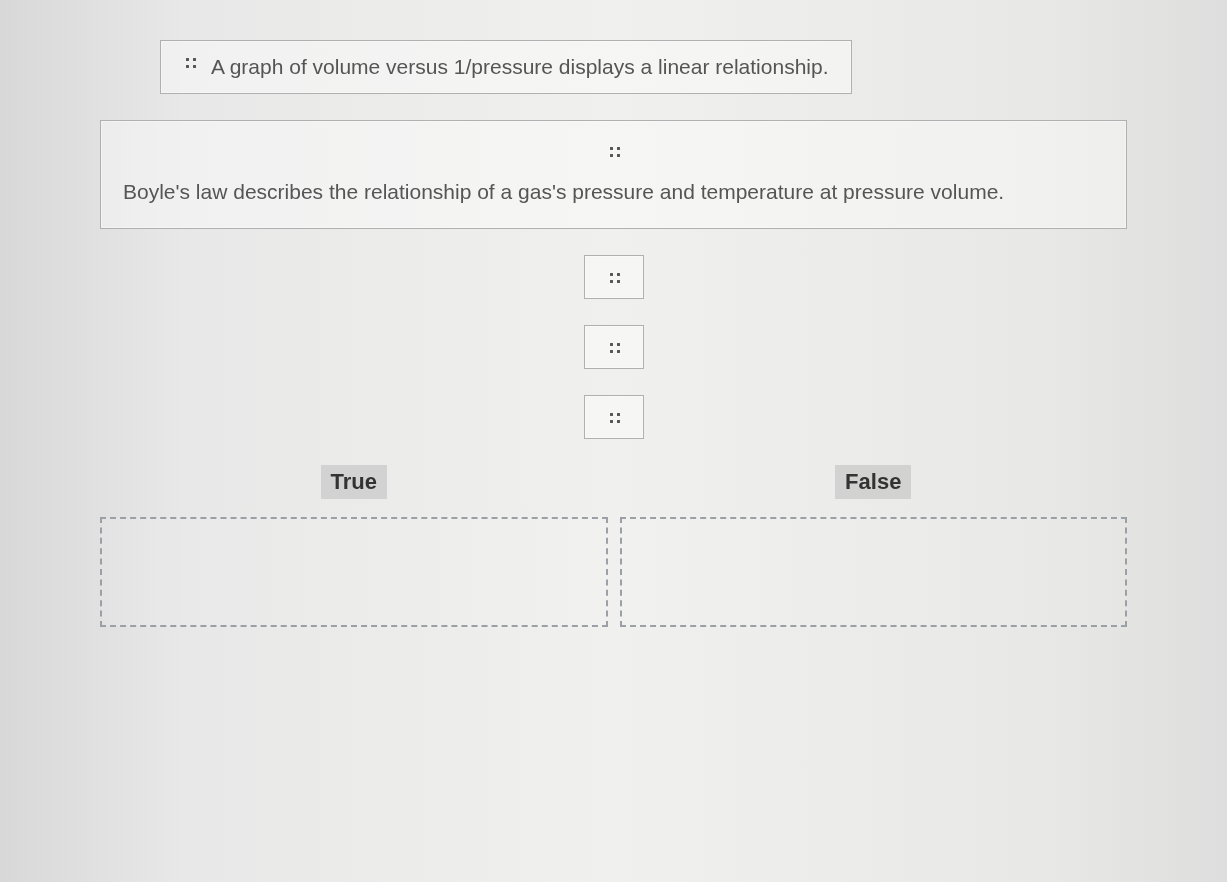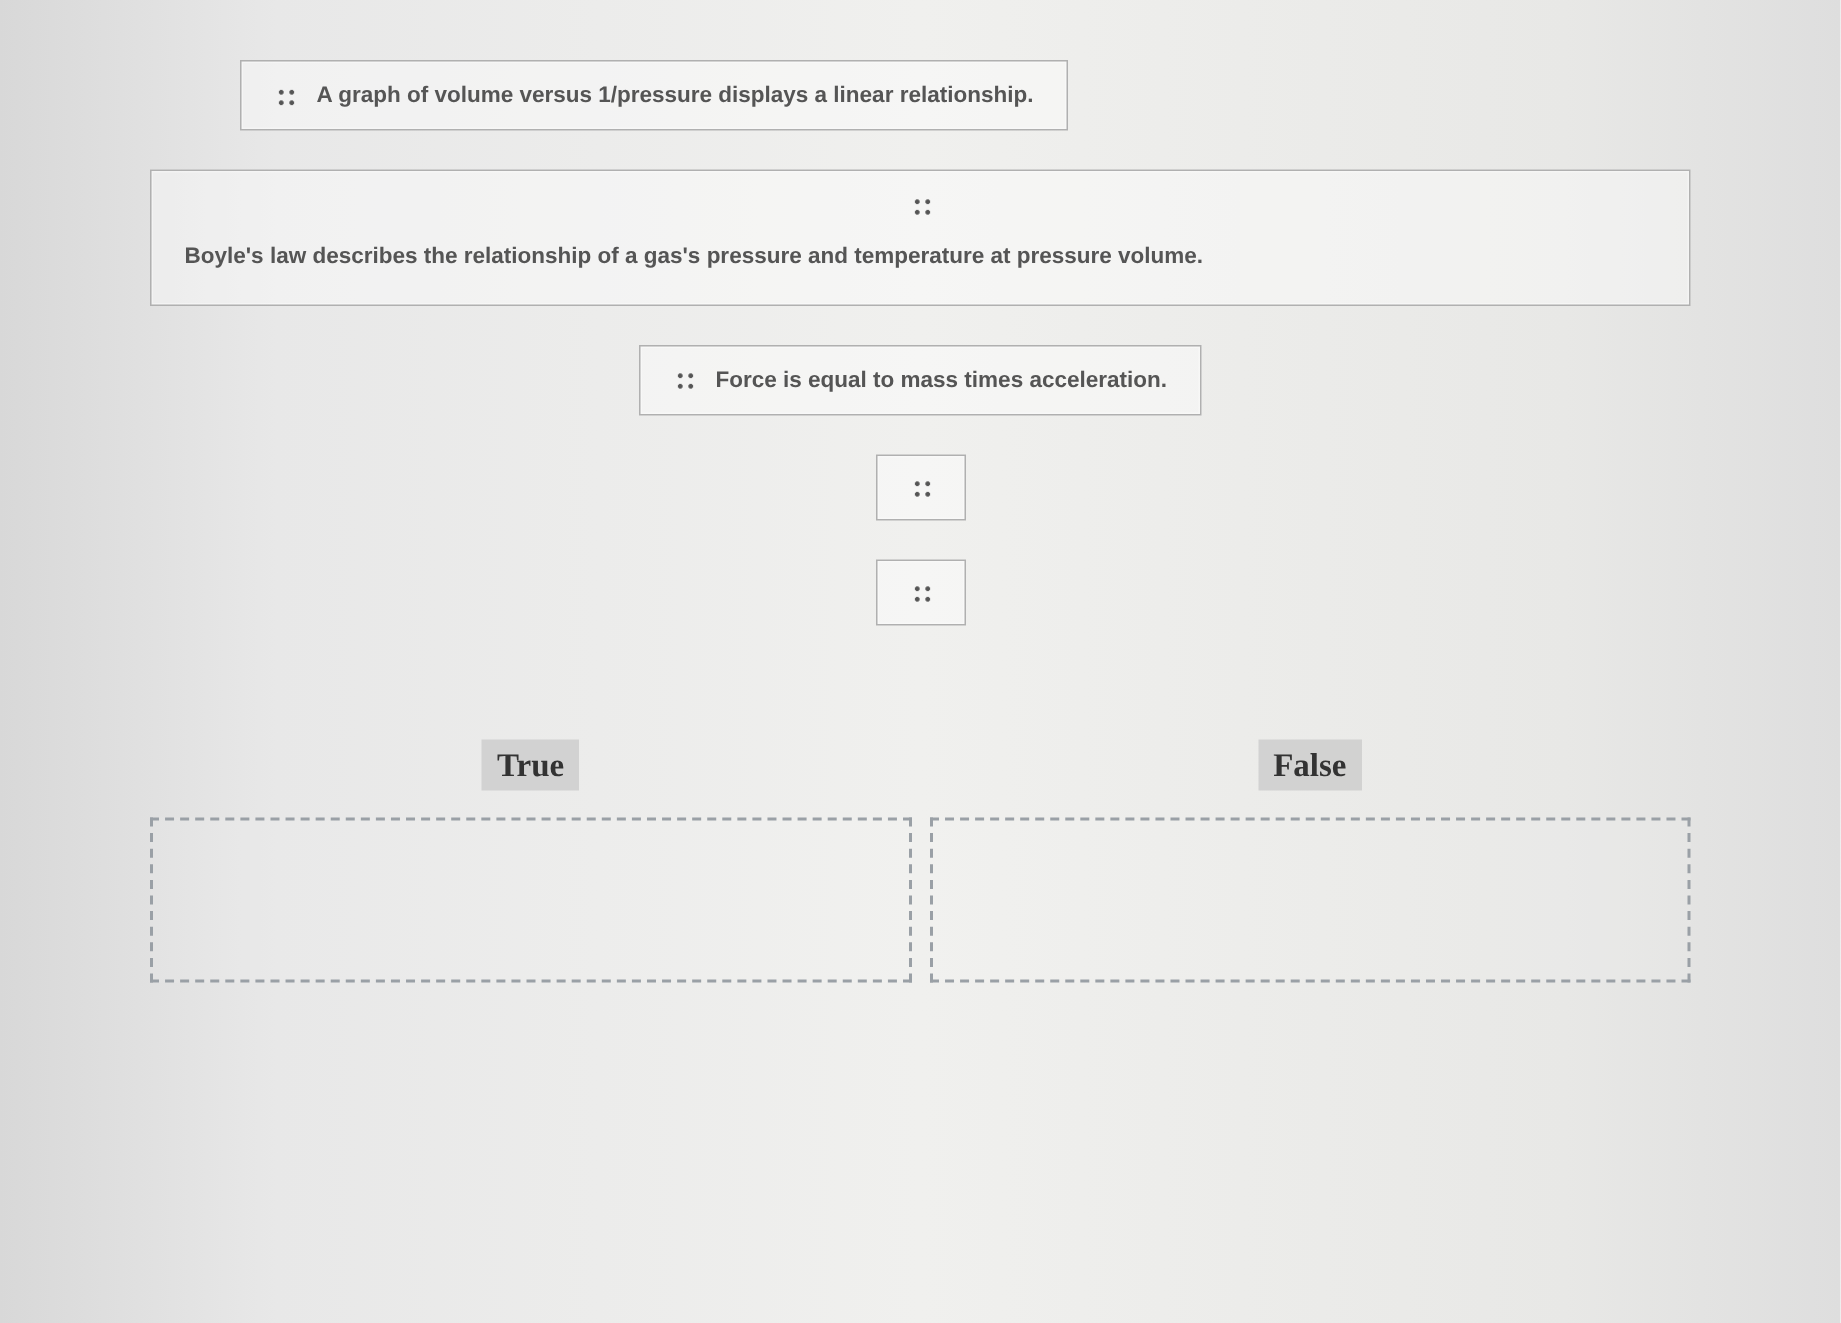--- a/index.html
+++ b/index.html
@@ -9,29 +9,28 @@
       width: 1227px;
       height: 882px;
       padding: 40px 100px 40px 100px;
       color: #444;
       position: relative;
     }
     .drag-item {
       border: 1px solid #b0b0b0;
       background: rgba(255,255,255,0.4);
       padding: 14px 22px;
-      font-size: 15px;
+      font-size: 21px;
       color: #555;
       display: inline-flex;
-      align-items: center;
+      align-items: flex-start;
       gap: 14px;
       cursor: move;
       margin-bottom: 26px;
       box-shadow: inset 0 0 0 1px rgba(255,255,255,0.35);
-      font-weight: bold;
     }
     .drag-item.tall {
       display: block;
       padding: 14px 22px 20px 22px;
       text-align: left;
       line-height: 1.55;
     }
     .drag-item.tall .handle-row {
       text-align: center;
       margin-bottom: 8px;
@@ -56,23 +55,21 @@
       flex-direction: column;
       align-items: center;
     }
     .row-wrap { width: 100%; display: flex; justify-content: center; }
     .row-wrap.first { justify-content: flex-start; padding-left: 60px; }
     .row-wrap.full { justify-content: stretch; }
     .row-wrap.full .drag-item { width: 100%; }
     .dropzones {
       display: flex;
       gap: 12px;
-      margin-top: 50px;
       width: 100%;
-      font-family: Liberation Serif, serif;
     }
     .dz-col {
       flex: 1;
       display: flex;
       flex-direction: column;
       align-items: center;
     }
     .dz-label {
       font-weight: bold;
       font-size: 22px;
@@ -103,21 +100,20 @@
   <div class="row-wrap full">
     <div class="drag-item tall">
       <div class="handle-row"><span class="drag-handle"></span></div>
       <span>Boyle's law describes the relationship of a gas's pressure and temperature at pressure volume.</span>
     </div>
   </div>
 
   <div class="row-wrap">
     <div class="drag-item">
       <span class="drag-handle"></span>
-      <span>Force is equal to mass times acceleration.</span>
     </div>
   </div>
 
   <div class="row-wrap">
     <div class="drag-item">
       <span class="drag-handle"></span>
     </div>
   </div>
 
   <div class="row-wrap">

